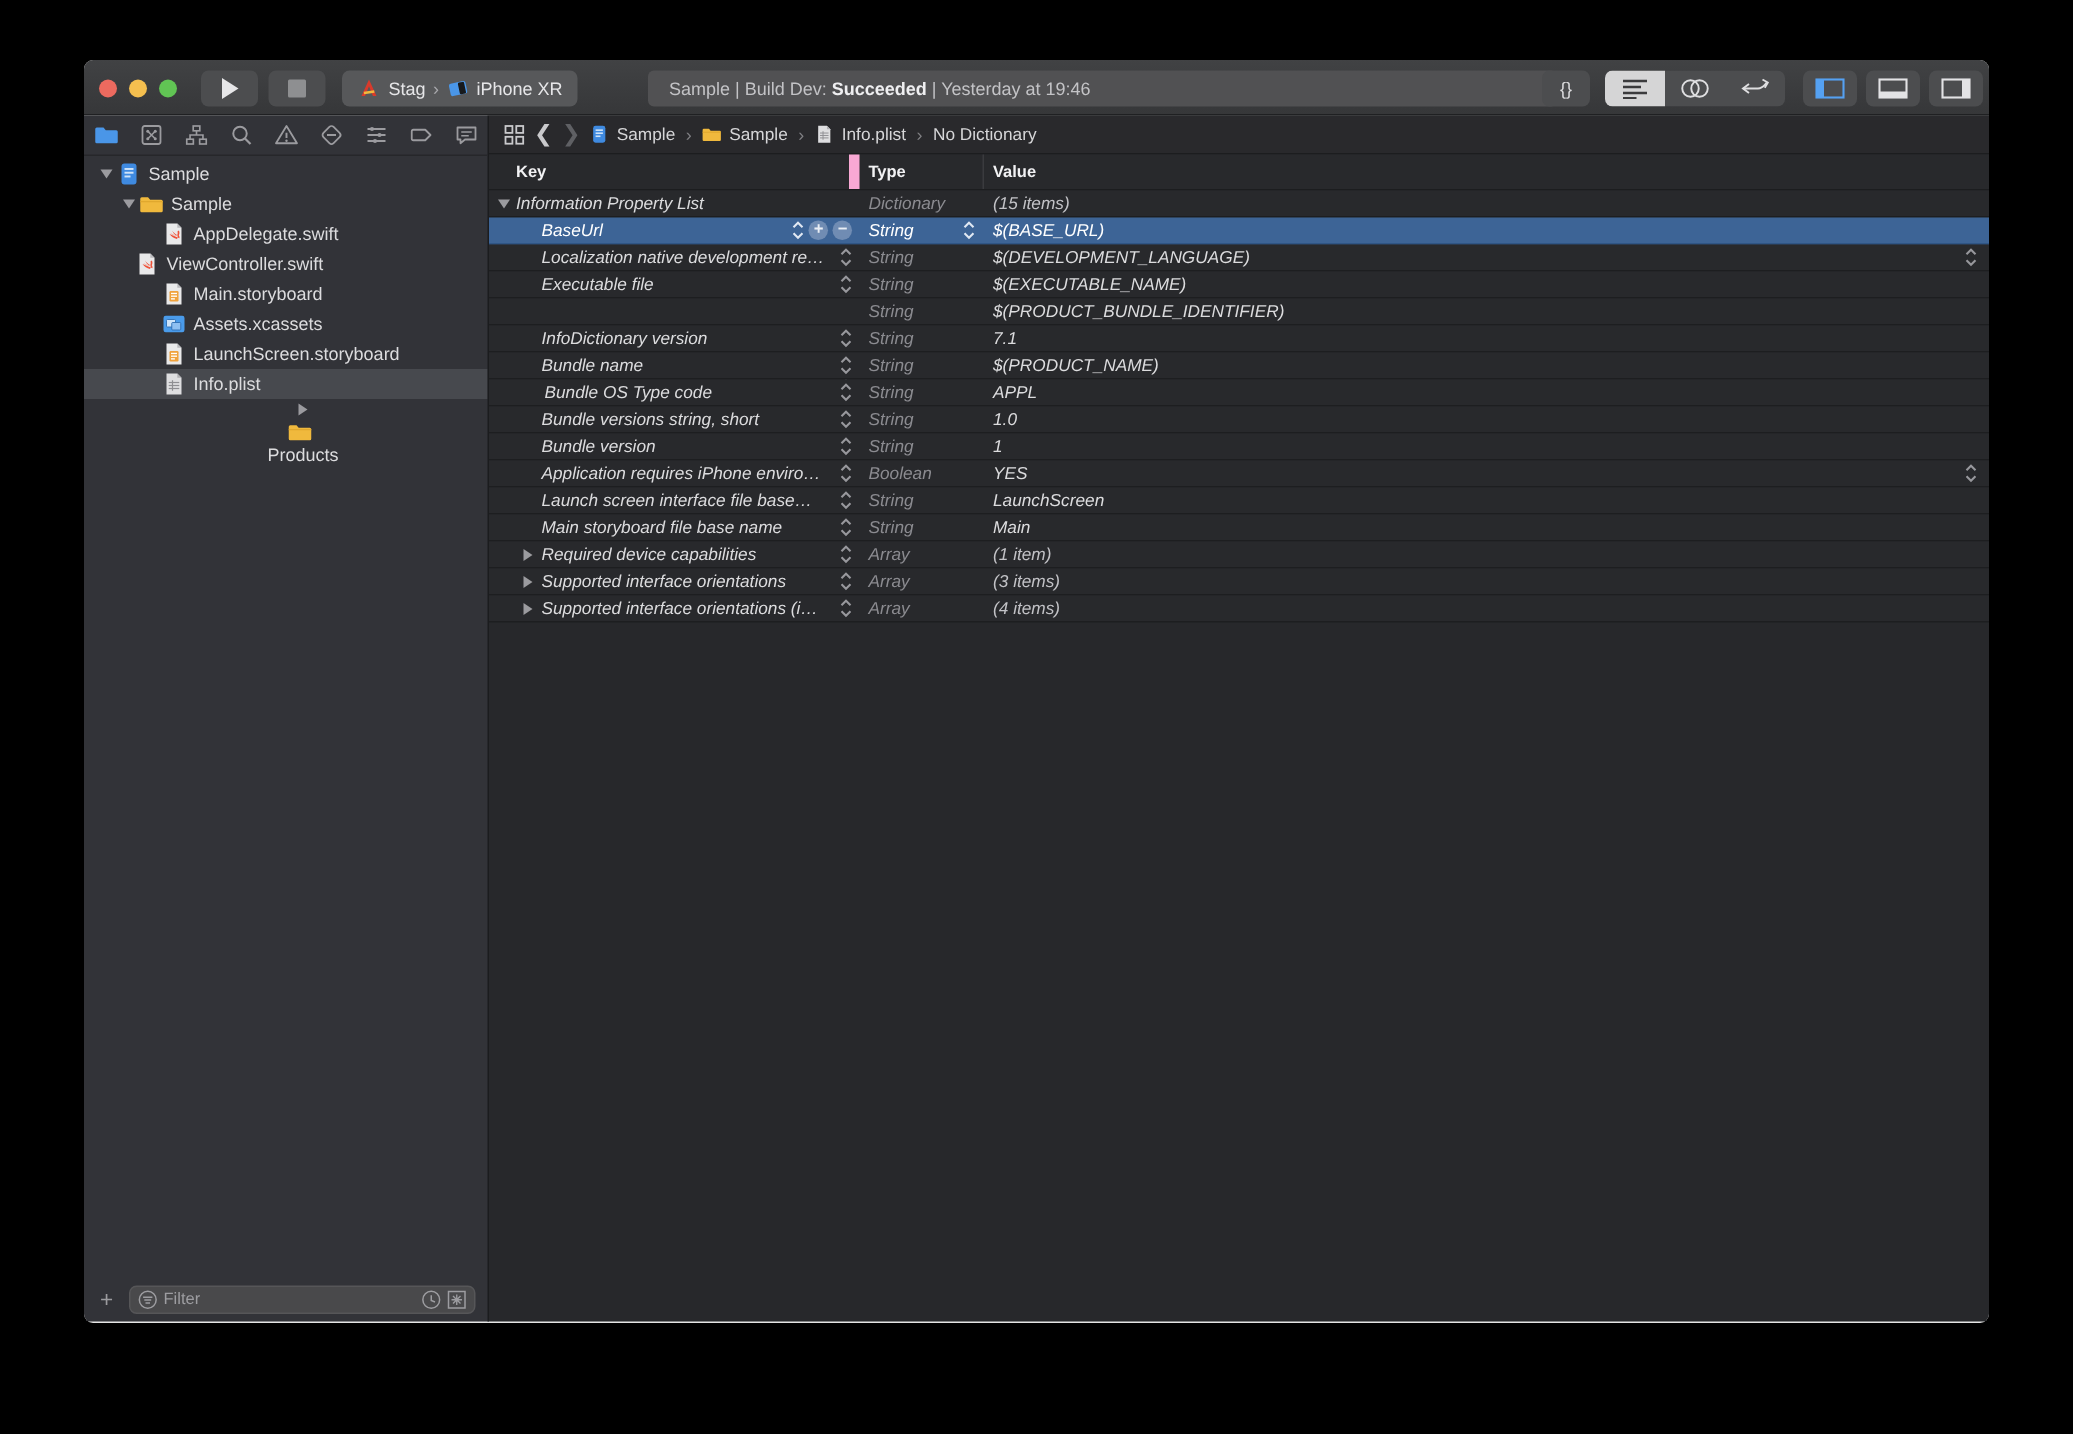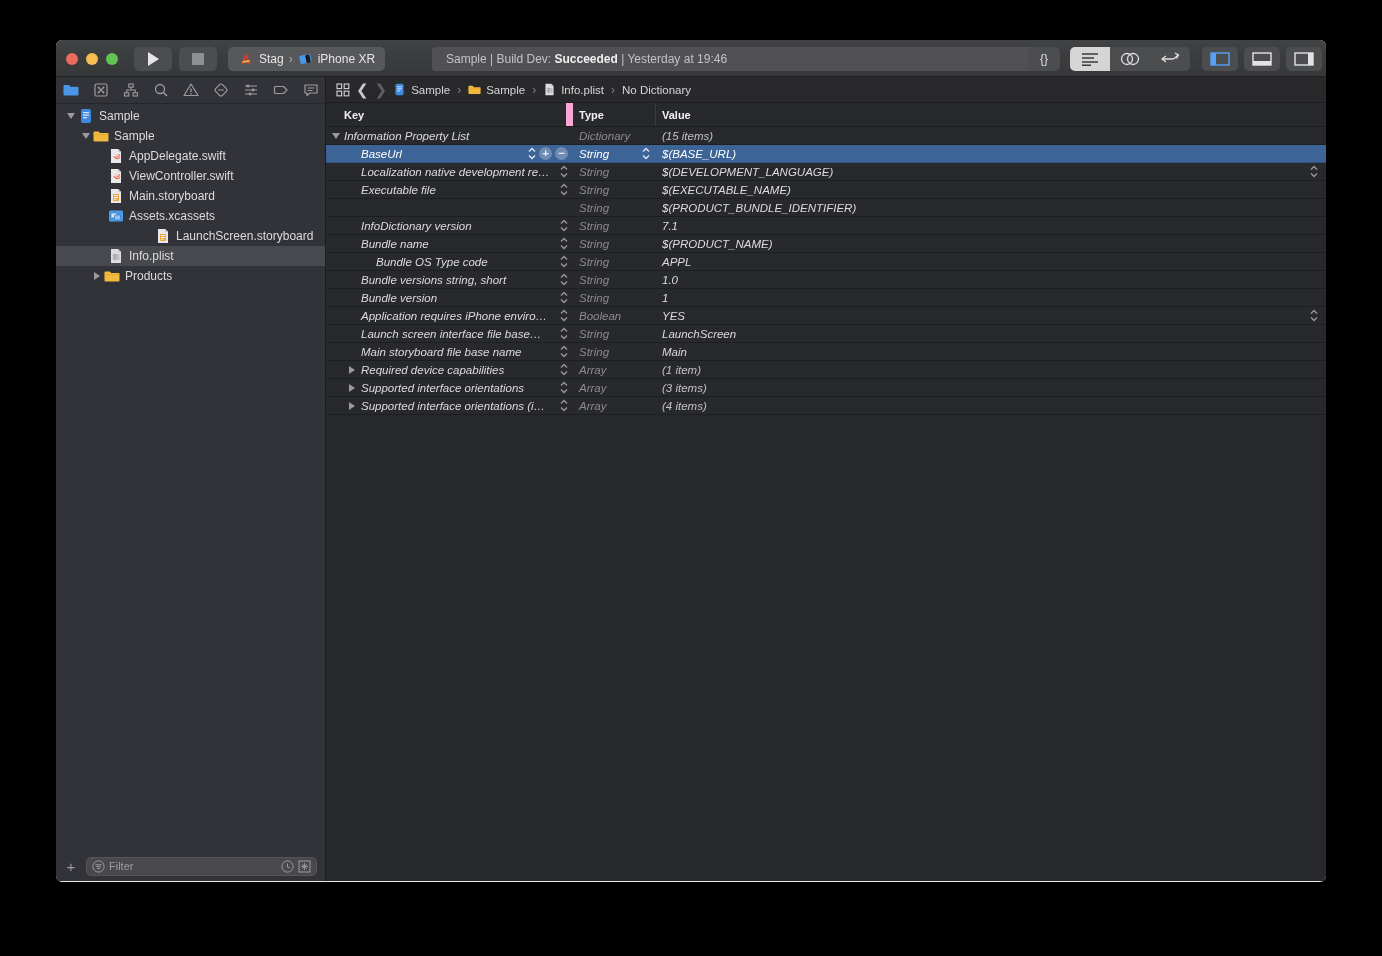--- a/index.html
+++ b/index.html
@@ -281,21 +281,21 @@
           </div>
           <div class="trow" style="padding-left: 38px;">
             <span class="disc"></span>
             <span class="ficon"><svg viewBox="0 0 16 16" width="100%" height="100%">
                 <path d="M3 1 h7.2 L13 3.8 V15 H3 Z" fill="#e9e9ea"></path>
                 <path d="M10.2 1 L13 3.8 h-2.8 Z" fill="#b9b9bc"></path>
                 <path d="M5 8 c1.2 1.8 3 3 5 3.3 c.6-.9.5-2 .2-2.7 C9 9.4 7 8.9 5.6 7.4 c1.3 1 2.8 1.6 3.6 1.6 C8 7.8 7 6.5 6.6 5.6 c1 1.4 2.6 2.7 3.6 3 c.4-.8.3-1.7.1-2.3 l.9-.6 c.5.9.6 2.1 0 3.2 .4.5.6 1.3.4 2 Z" fill="#ef5138"></path>
               </svg></span>
             <span>AppDelegate.swift</span>
           </div>
-          <div class="trow" style="padding-left: 38px;">
+          <div class="trow" style="padding-left: 20px;">
             <span class="disc"></span>
             <span class="ficon"><svg viewBox="0 0 16 16" width="100%" height="100%">
                 <path d="M3 1 h7.2 L13 3.8 V15 H3 Z" fill="#e9e9ea"></path>
                 <path d="M10.2 1 L13 3.8 h-2.8 Z" fill="#b9b9bc"></path>
                 <path d="M5 8 c1.2 1.8 3 3 5 3.3 c.6-.9.5-2 .2-2.7 C9 9.4 7 8.9 5.6 7.4 c1.3 1 2.8 1.6 3.6 1.6 C8 7.8 7 6.5 6.6 5.6 c1 1.4 2.6 2.7 3.6 3 c.4-.8.3-1.7.1-2.3 l.9-.6 c.5.9.6 2.1 0 3.2 .4.5.6 1.3.4 2 Z" fill="#ef5138"></path>
               </svg></span>
             <span>ViewController.swift</span>
           </div>
           <div class="trow" style="padding-left: 38px;">
             <span class="disc"></span>
@@ -311,21 +311,21 @@
           </div>
           <div class="trow" style="padding-left: 38px;">
             <span class="disc"></span>
             <span class="ficon"><svg viewBox="0 0 16 16" width="100%" height="100%">
                 <rect x="1" y="2.5" width="14" height="11" rx="1.5" fill="#4a9bea"></rect>
                 <rect x="3" y="5" width="6" height="5" rx=".6" fill="#cde4fa" stroke="#2d6db3" stroke-width=".6"></rect>
                 <rect x="6.5" y="7" width="6" height="5" rx=".6" fill="#8fc0f2" stroke="#2d6db3" stroke-width=".6"></rect>
               </svg></span>
             <span>Assets.xcassets</span>
           </div>
-          <div class="trow" style="padding-left: 38px; margin-left: 47px;">
+          <div class="trow" style="padding-left: 38px;">
             <span class="disc"></span>
             <span class="ficon"><svg viewBox="0 0 16 16" width="100%" height="100%">
                 <path d="M3 1 h7.2 L13 3.8 V15 H3 Z" fill="#e9e9ea"></path>
                 <path d="M10.2 1 L13 3.8 h-2.8 Z" fill="#b9b9bc"></path>
                 <rect x="5" y="6" width="6" height="7" rx=".8" fill="#f0a23c"></rect>
                 <rect x="6" y="7.2" width="4" height=".9" fill="#fff"></rect>
                 <rect x="6" y="9" width="4" height=".9" fill="#fff"></rect>
                 <rect x="6" y="10.8" width="2.6" height=".9" fill="#fff"></rect>
               </svg></span>
             <span>LaunchScreen.storyboard</span>
@@ -337,21 +337,21 @@
                 <path d="M10.2 1 L13 3.8 h-2.8 Z" fill="#b0b0b3"></path>
                 <g stroke="#8f8f93" stroke-width=".8">
                   <line x1="4.5" y1="7" x2="11.5" y2="7"></line>
                   <line x1="4.5" y1="9" x2="11.5" y2="9"></line>
                   <line x1="4.5" y1="11" x2="11.5" y2="11"></line>
                   <line x1="7" y1="5.5" x2="7" y2="12.5"></line>
                 </g>
               </svg></span>
             <span>Info.plist</span>
           </div>
-          <div class="trow" style="padding-left: 34px;">
+          <div class="trow" style="padding-left: 23px; flex-direction: column;">
             <span class="disc">
               <span class="tri-closed"></span>
             </span>
             <span class="ficon"><svg viewBox="0 0 16 16" width="100%" height="100%">
                 <path d="M1.5 3.5 h4.2 l1.4 1.6 h7.4 a1 1 0 0 1 1 1 v6.4 a1 1 0 0 1 -1 1 h-13 a1 1 0 0 1 -1 -1 v-8 a1 1 0 0 1 1 -1 z" fill="#f0b93d"></path>
                 <path d="M.5 6 h15 v.8 h-15 z" fill="#e0a82e"></path>
               </svg></span>
             <span>Products</span>
           </div>
         </div>
@@ -573,21 +573,21 @@
               </span>
             </div>
             <div class="pc type">
               <span class="graytxt">String</span>
             </div>
             <div class="pc value">
               <span>$(PRODUCT_NAME)</span>
             </div>
           </div>
           <div class="prow">
-            <div class="pc key" style="padding-left: 50px;">
+            <div class="pc key" style="padding-left: 37px;">
               <span>Bundle OS Type code</span>
               <span class="keysteppers">
                 <span style="display: flex;">
                   <svg width="8" height="13" viewBox="0 0 8 13">
                     <path d="M1 4.5 L4 1.5 L7 4.5" fill="none" stroke="#97979c" stroke-width="1.4"></path>
                     <path d="M1 8.5 L4 11.5 L7 8.5" fill="none" stroke="#97979c" stroke-width="1.4"></path>
                   </svg>
                 </span>
               </span>
             </div>

